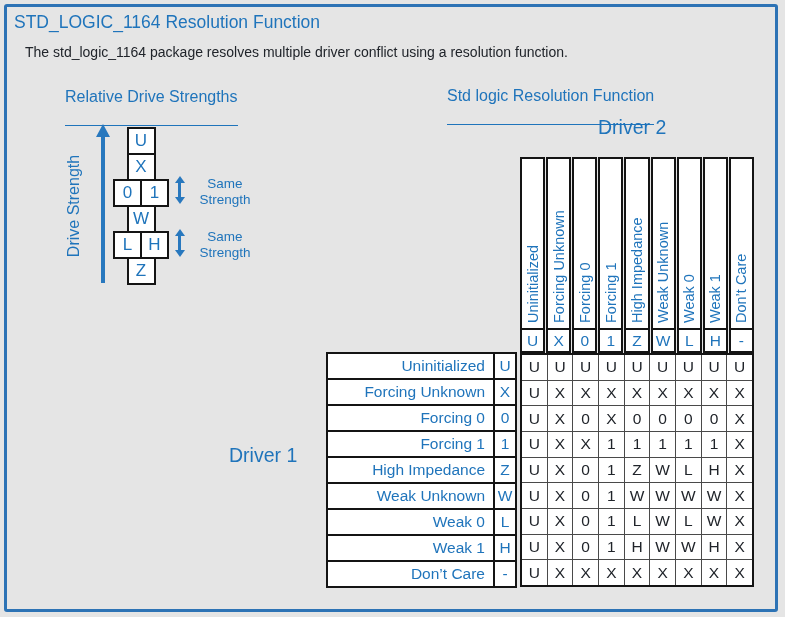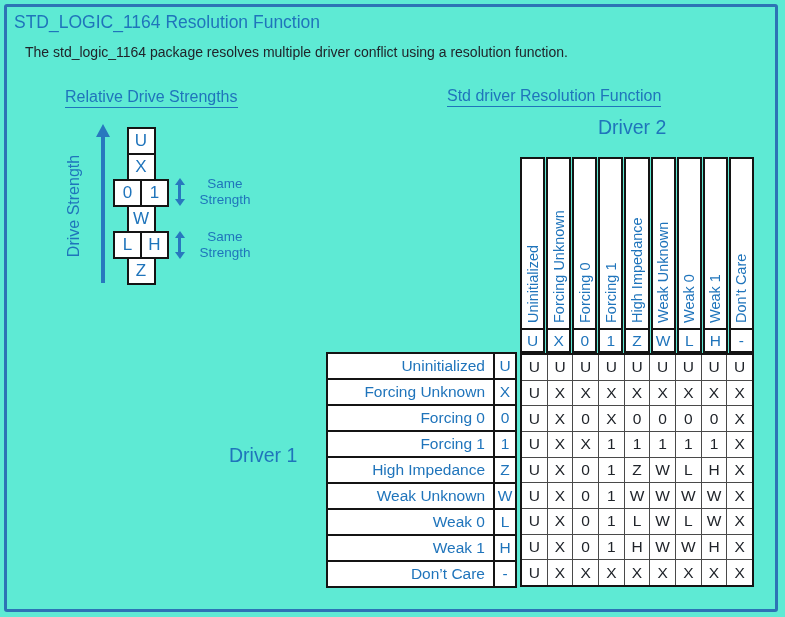--- a/index.html
+++ b/index.html
@@ -1,26 +1,26 @@
 <!DOCTYPE html>
 <html><head>
 <meta charset="utf-8">
 <style>
   * { box-sizing: border-box; margin: 0; padding: 0; }
   html,body { background:#ffffff; }
   body { font-family: "Liberation Sans", sans-serif; }
-  .canvas { position:relative; width:785px; height:617px; background:#5eead4; overflow:hidden; }
+  .canvas { position:relative; width:785px; height:617px; background:#e5e5e5; overflow:hidden; }
   .frame { position:absolute; left:4px; top:4px; width:774px; height:608px;
            border:3px solid #2d73b5; border-radius:3px; }
 
   .title { position:absolute; left:14px; top:12px; font-size:17.5px; color:#1f74bb; }
   .subtitle { position:absolute; left:25px; top:44px; font-size:14px; color:#20242a; }
 
   .section-heading { position:absolute; font-size:16px; color:#1f74bb;
-                     border-bottom:1.5px solid #1f74bb; padding-bottom:1px; white-space:nowrap; }
+                     border-bottom:1.5px solid #1f74bb; padding-bottom:19px; white-space:nowrap; }
   #left-heading  { left:65px;  top:88px; }
   #right-heading { left:447px; top:87px; }
 
   .driver-label { position:absolute; font-size:19.5px; color:#1f74bb; white-space:nowrap; }
   #driver2-label { left:598px; top:116px; }
   #driver1-label { left:229px; top:444px;text-align:right; }
 
   
   .up-arrow-shaft { position:absolute; left:101px; top:136px; width:4px; height:147px; background:#2878be; }
   .up-arrow-head  { position:absolute; left:96px; top:124px; width:0; height:0;
@@ -30,21 +30,21 @@
                 white-space:nowrap; font-size:16px; color:#1f74bb; }
 
   .stack { position:absolute; left:112px; top:127px; width:58px; display:flex; flex-direction:column; align-items:center; }
   .stack-row { display:flex; margin-top:-2px; }
   .stack-row:first-child { margin-top:0; }
   .stack-cell { width:29px; height:28px; border:2px solid #141414; background:#fff;
                 display:flex; align-items:center; justify-content:center;
                 font-size:17px; color:#1f74bb; }
   .stack-cell + .stack-cell { margin-left:-2px; }
 
-  .same-group { position:absolute; left:174px; display:flex; align-items:center; }
+  .same-group { position:absolute; left:174px; display:flex; align-items:flex-start; }
   #same-group-1 { top:176px; }
   #same-group-2 { top:229px; }
   .dbl-arrow { width:11px; height:28px; display:flex; flex-direction:column; align-items:center; }
   .dbl-arrow .tri-up   { width:0; height:0; border-left:5.5px solid transparent; border-right:5.5px solid transparent; border-bottom:7px solid #2878be; }
   .dbl-arrow .bar      { width:3px; height:14px; background:#2878be; }
   .dbl-arrow .tri-down { width:0; height:0; border-left:5.5px solid transparent; border-right:5.5px solid transparent; border-top:7px solid #2878be; }
   .same-label { margin-left:9px; width:62px; text-align:center; font-size:13.5px; line-height:15.5px; color:#1f74bb; }
 
   
   .col-headers { position:absolute; left:520px; top:157px; width:234px; height:196px;
@@ -125,21 +125,21 @@
       <div class="tri-up"></div>
         <div class="bar"></div>
         <div class="tri-down"></div>
     </div>
     <div class="same-label">
       <span>Same</span><br>
       <span>Strength</span>
     </div>
   </div>
 
-  <div class="section-heading" id="right-heading">Std driver Resolution Function</div>
+  <div class="section-heading" id="right-heading">Std logic Resolution Function</div>
 
   <div class="driver-label" id="driver2-label">Driver 2</div>
   <div class="driver-label" id="driver1-label">Driver 1</div>
 
   <div class="col-headers">
       <div class="col-box">
         <div class="col-label-area">
           <span class="col-label">Uninitialized</span>
         </div>
         <div class="col-symbol">U</div>

